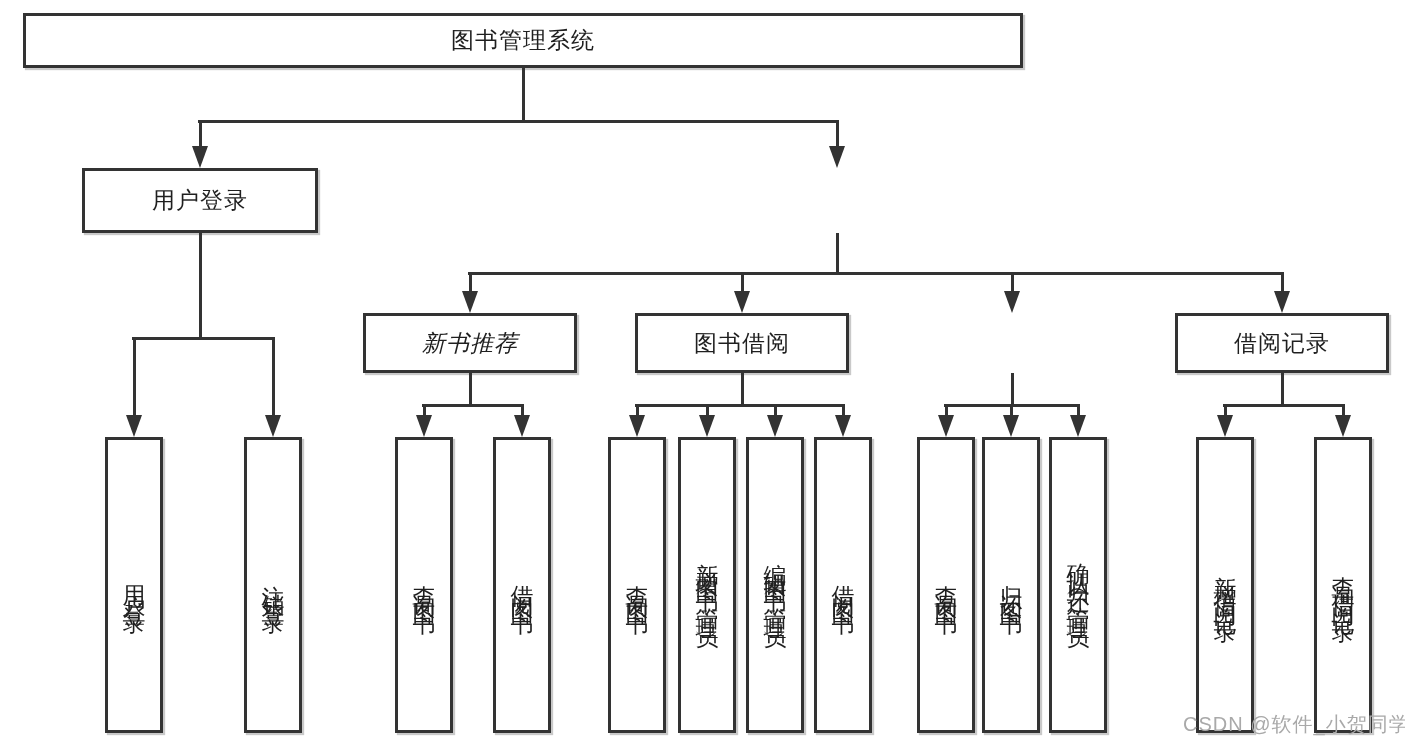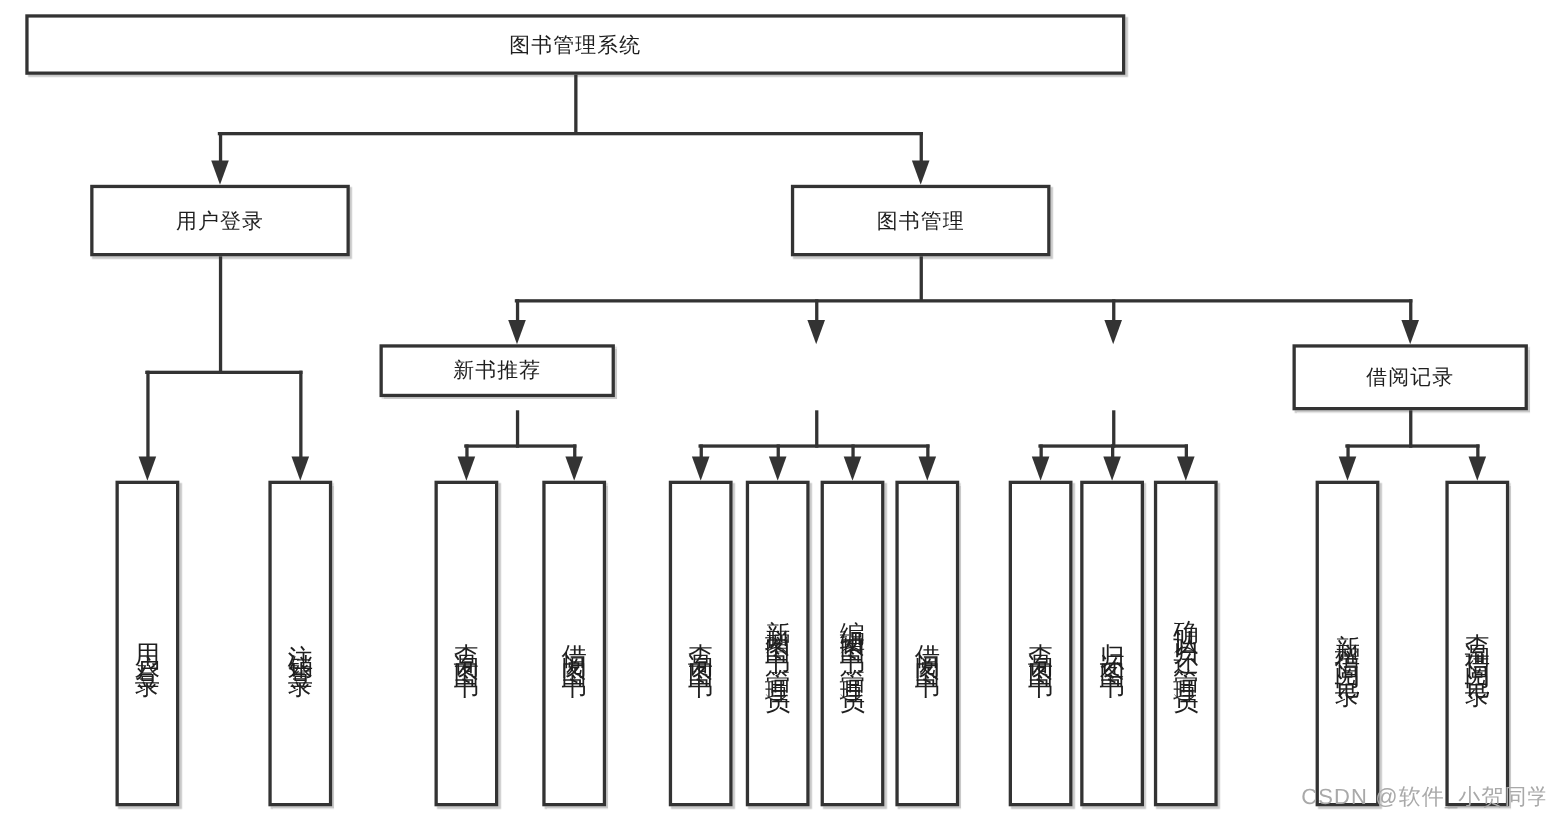--- a/index.html
+++ b/index.html
@@ -20,21 +20,21 @@
     box-sizing: border-box;
     border: 3px solid #333333;
     background: #ffffff;
     color: #1f1f1f;
     display: flex;
     align-items: center;
     justify-content: center;
     box-shadow: 2px 2px 1px rgba(100,100,100,0.35);
   }
   .hlabel {
-    font-size: 19px;
+    font-size: 23px;
     letter-spacing: 1px;
     white-space: nowrap;
   }
   .vlabel {
     writing-mode: vertical-rl;
     text-orientation: mixed;
     font-size: 23px;
     letter-spacing: 9px;
     line-height: 1;
   }
@@ -71,41 +71,41 @@
   <div class="box hlabel" style="left:23px; top:13px; width:1000px; height:55px;">图书管理系统</div>
 
   <div class="vline" style="left:522px; top:68px; height:54px;"></div>
   <div class="hline" style="left:198px; top:120px; width:641px;"></div>
   <div class="vline" style="left:199px; top:120px; height:30px;"></div>
   <div class="arrowhead" style="left:192px; top:146px;"></div>
   <div class="vline" style="left:836px; top:120px; height:30px;"></div>
   <div class="arrowhead" style="left:829px; top:146px;"></div>
 
   <div class="box hlabel" style="left:82px; top:168px; width:236px; height:65px;">用户登录</div>
-  <div class="box hlabel" style="left:719px; top:168px; width:236px; height:65px;">图书管理</div>
 
   <div class="vline" style="left:199px; top:233px; height:107px;"></div>
   <div class="hline" style="left:132px; top:337px; width:143px;"></div>
   <div class="vline" style="left:133px; top:337px; height:80px;"></div>
   <div class="arrowhead" style="left:126px; top:415px;"></div>
   <div class="vline" style="left:272px; top:337px; height:80px;"></div>
   <div class="arrowhead" style="left:265px; top:415px;"></div>
 
   <div class="vline" style="left:836px; top:233px; height:41px;"></div>
   <div class="hline" style="left:468px; top:272px; width:816px;"></div>
   <div class="vline" style="left:469px; top:272px; height:22px;"></div>
   <div class="arrowhead" style="left:462px; top:291px;"></div>
   <div class="vline" style="left:741px; top:272px; height:22px;"></div>
   <div class="arrowhead" style="left:734px; top:291px;"></div>
   <div class="vline" style="left:1011px; top:272px; height:22px;"></div>
   <div class="arrowhead" style="left:1004px; top:291px;"></div>
   <div class="vline" style="left:1281px; top:272px; height:22px;"></div>
   <div class="arrowhead" style="left:1274px; top:291px;"></div>
 
-  <div class="box hlabel" style="left:345px; top:313px; width:214px; height:48px;">新书推荐</div>
+  <div class="box hlabel" style="left:363px; top:313px; width:214px; height:60px;font-style:italic;">新书推荐</div>
+  <div class="box hlabel" style="left:635px; top:313px; width:214px; height:60px;">图书借阅</div>
   <div class="box hlabel" style="left:1175px; top:313px; width:214px; height:60px;">借阅记录</div>
 
   <div class="vline" style="left:469px; top:373px; height:34px;"></div>
   <div class="hline" style="left:422px; top:404px; width:102px;"></div>
   <div class="vline" style="left:423px; top:404px; height:14px;"></div>
   <div class="arrowhead" style="left:416px; top:415px;"></div>
   <div class="vline" style="left:521px; top:404px; height:14px;"></div>
   <div class="arrowhead" style="left:514px; top:415px;"></div>
 
   <div class="vline" style="left:741px; top:373px; height:34px;"></div>

